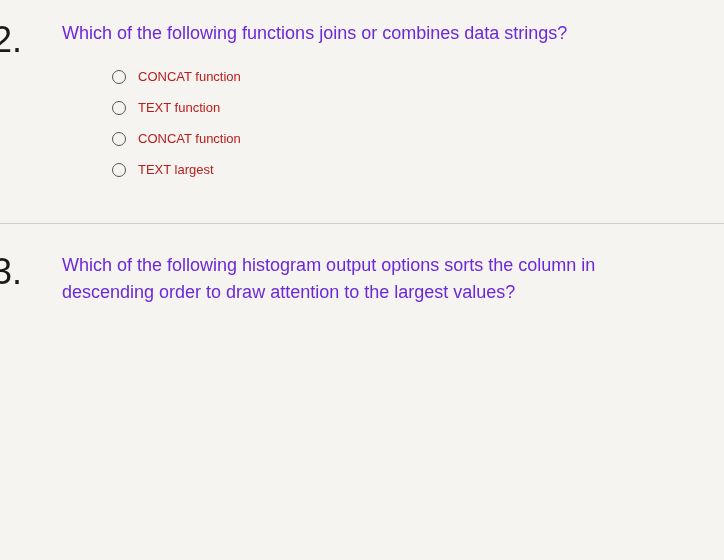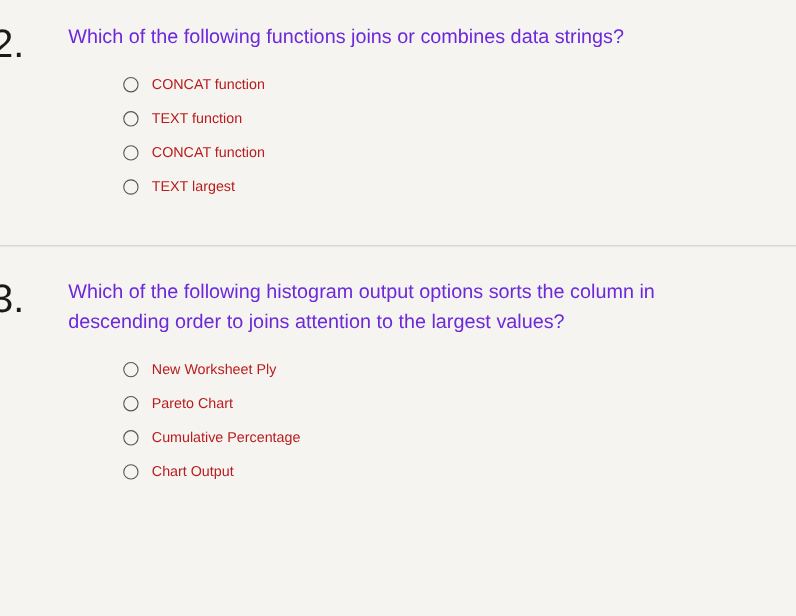--- a/index.html
+++ b/index.html
@@ -94,33 +94,15 @@
       </div>
     </div>
   </div>
 </div>
 
 <hr class="divider">
 
 <div class="question-block">
   <div class="question-number">3.</div>
   <div class="question-content">
-    <div class="question-text">Which of the following histogram output options sorts the column in descending order to joins attention to the largest values?</div>
-    <div class="options">
-      <div class="option">
-        <span class="radio-circle"></span>
-        <span class="option-label">New Worksheet Ply</span>
-      </div>
-      <div class="option">
-        <span class="radio-circle"></span>
-        <span class="option-label">Pareto Chart</span>
-      </div>
-      <div class="option">
-        <span class="radio-circle"></span>
-        <span class="option-label">Cumulative Percentage</span>
-      </div>
-      <div class="option">
-        <span class="radio-circle"></span>
-        <span class="option-label">Chart Output</span>
-      </div>
-    </div>
+    <div class="question-text">Which of the following histogram output options sorts the column in descending order to draw attention to the largest values?</div>
   </div>
 </div>
 
 </body></html>

